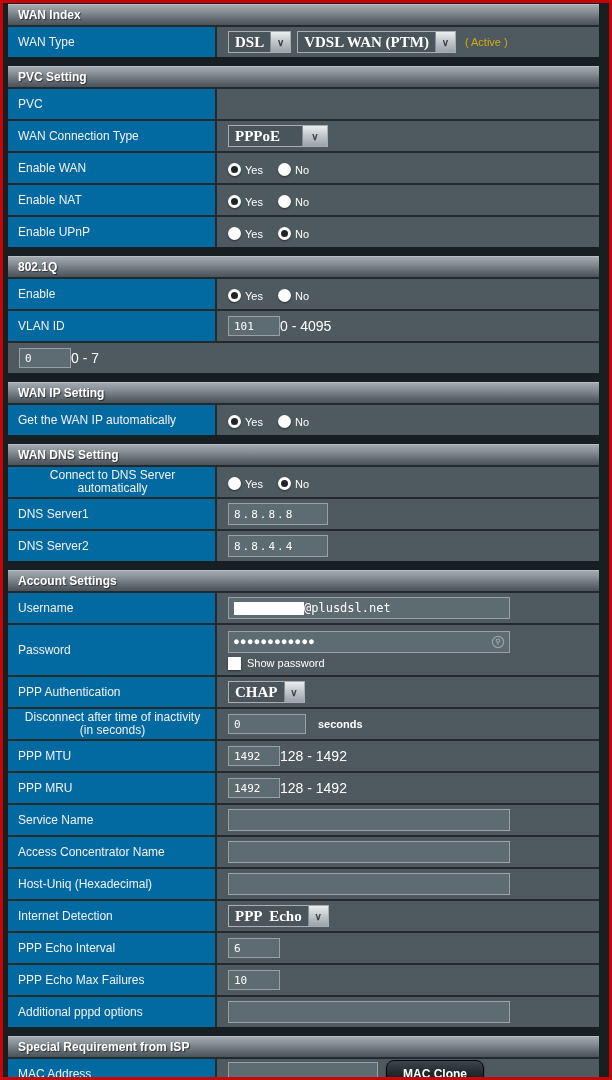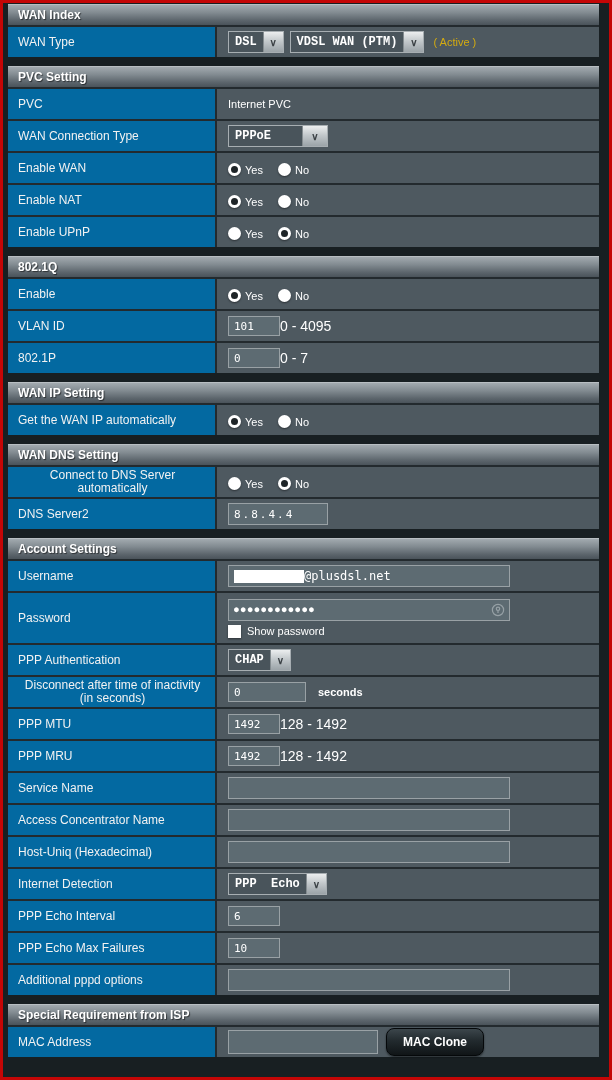--- a/index.html
+++ b/index.html
@@ -41,21 +41,21 @@
   .unit{margin-left:12px;color:#ffffff;font-size:11px;font-weight:bold;}
   
   .fakeinput{
     display:flex;align-items:center;background:#5d6b72;border:1px solid #99a1a5;
     width:282px;height:22px;box-sizing:border-box;padding:0 5px;
     color:#fff;font-family:"DejaVu Sans Mono",monospace;font-size:12px;
   }
   .redact{width:70px;height:13px;background:#ffffff;display:inline-block;}
   
   .select{display:inline-flex;align-items:stretch;background:#49545b;border:1px solid #a7aeb2;height:22px;box-sizing:border-box;}
-  .sel-text{padding:0 6px;color:#fff;font-family:Liberation Mono, monospace;font-size:12px;font-weight:bold;display:flex;align-items:center;white-space:pre;}
+  .sel-text{padding:0 6px;color:#fff;font-family:Liberation Serif, serif;font-size:15px;font-weight:bold;display:flex;align-items:center;white-space:pre;}
   .sel-btn{
     width:19px;background:linear-gradient(180deg,#eceeef 0%,#c3c9cc 45%,#9ba3a8 100%);
     border-left:1px solid #848c90;display:flex;align-items:center;justify-content:center;
     color:#3c4246;font-size:10px;font-weight:bold;
   }
   .gap6{margin-left:6px;}
   .active-note{margin-left:9px;font-size:11px;}
   
   .radio-group{display:flex;align-items:flex-end;}
   .radio{width:13px;height:13px;border-radius:50%;background:#ffffff;display:inline-block;margin-right:4px;box-shadow:0 1px 2px rgba(0,0,0,.45);box-sizing:border-box;}
@@ -99,23 +99,20 @@
       </div>
     </div>
   </div>
 
   <div class="section">
     <div class="sec-header">
       <span>PVC Setting</span>
     </div>
     <div class="row">
       <div class="lbl">PVC</div>
-      <div class="val">
-          <span class="plain-text">Internet PVC</span>
-        </div>
     </div>
     <div class="row">
       <div class="lbl">WAN Connection Type</div>
       <div class="val">
         <div class="select" style="width:100px;justify-content:space-between">
           <span class="sel-text">PPPoE</span>
           <span class="sel-btn" style="width:24px">∨</span>
         </div>
       </div>
     </div>
@@ -170,21 +167,20 @@
       </div>
     </div>
     <div class="row">
       <div class="lbl">VLAN ID</div>
       <div class="val">
         <input class="inp small" value="101" style="">
         <span class="range">0 - 4095</span>
       </div>
     </div>
     <div class="row">
-      <div class="lbl">802.1P</div>
       <div class="val">
         <input class="inp small" value="0" style="">
         <span class="range">0 - 7</span>
       </div>
     </div>
   </div>
 
   <div class="section">
     <div class="sec-header">
       <span>WAN IP Setting</span>
@@ -208,20 +204,26 @@
     </div>
     <div class="row">
       <div class="lbl">Connect to DNS Server automatically</div>
       <div class="val">
         <div class="radio-group">
           <span class="radio"></span>
           <span class="radio-label">Yes</span>
           <span class="radio checked"></span>
           <span class="radio-label">No</span>
         </div>
+      </div>
+    </div>
+    <div class="row">
+      <div class="lbl">DNS Server1</div>
+      <div class="val">
+        <input class="inp dns" style="letter-spacing: 2px;" value="8.8.8.8">
       </div>
     </div>
     <div class="row">
       <div class="lbl">DNS Server2</div>
       <div class="val">
         <input class="inp dns" style="letter-spacing: 2px;" value="8.8.4.4">
       </div>
     </div>
   </div>
 

